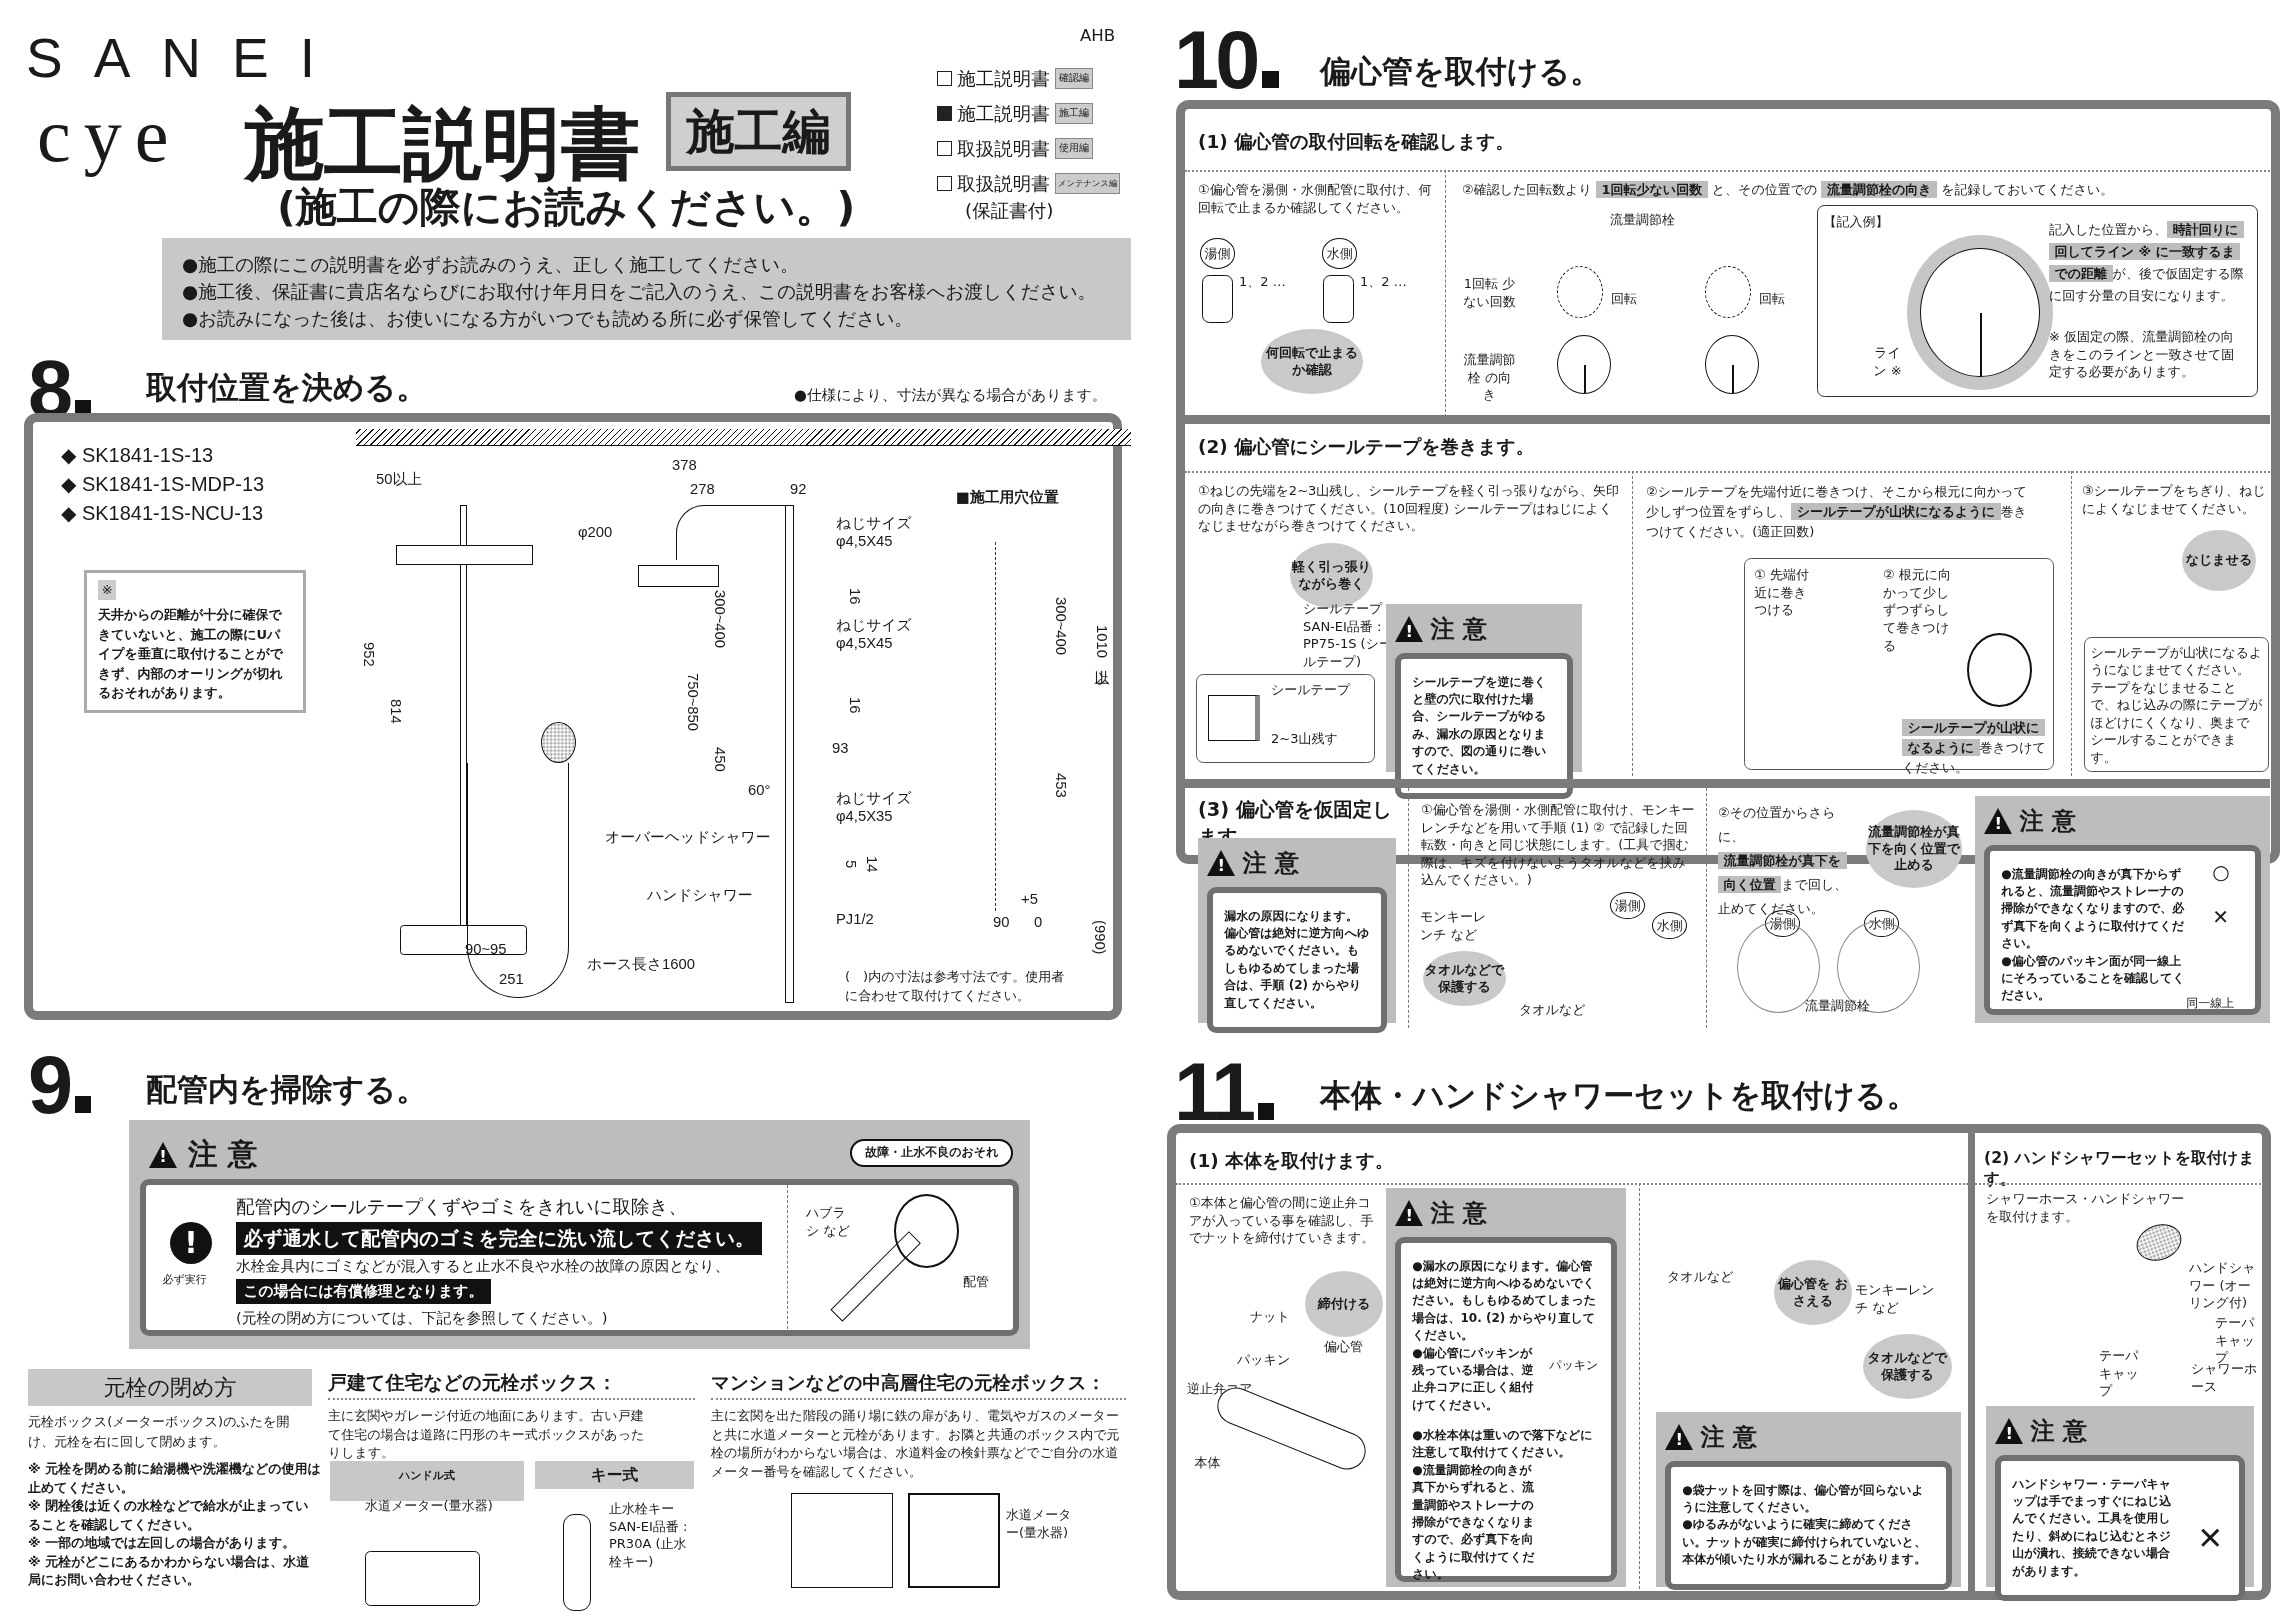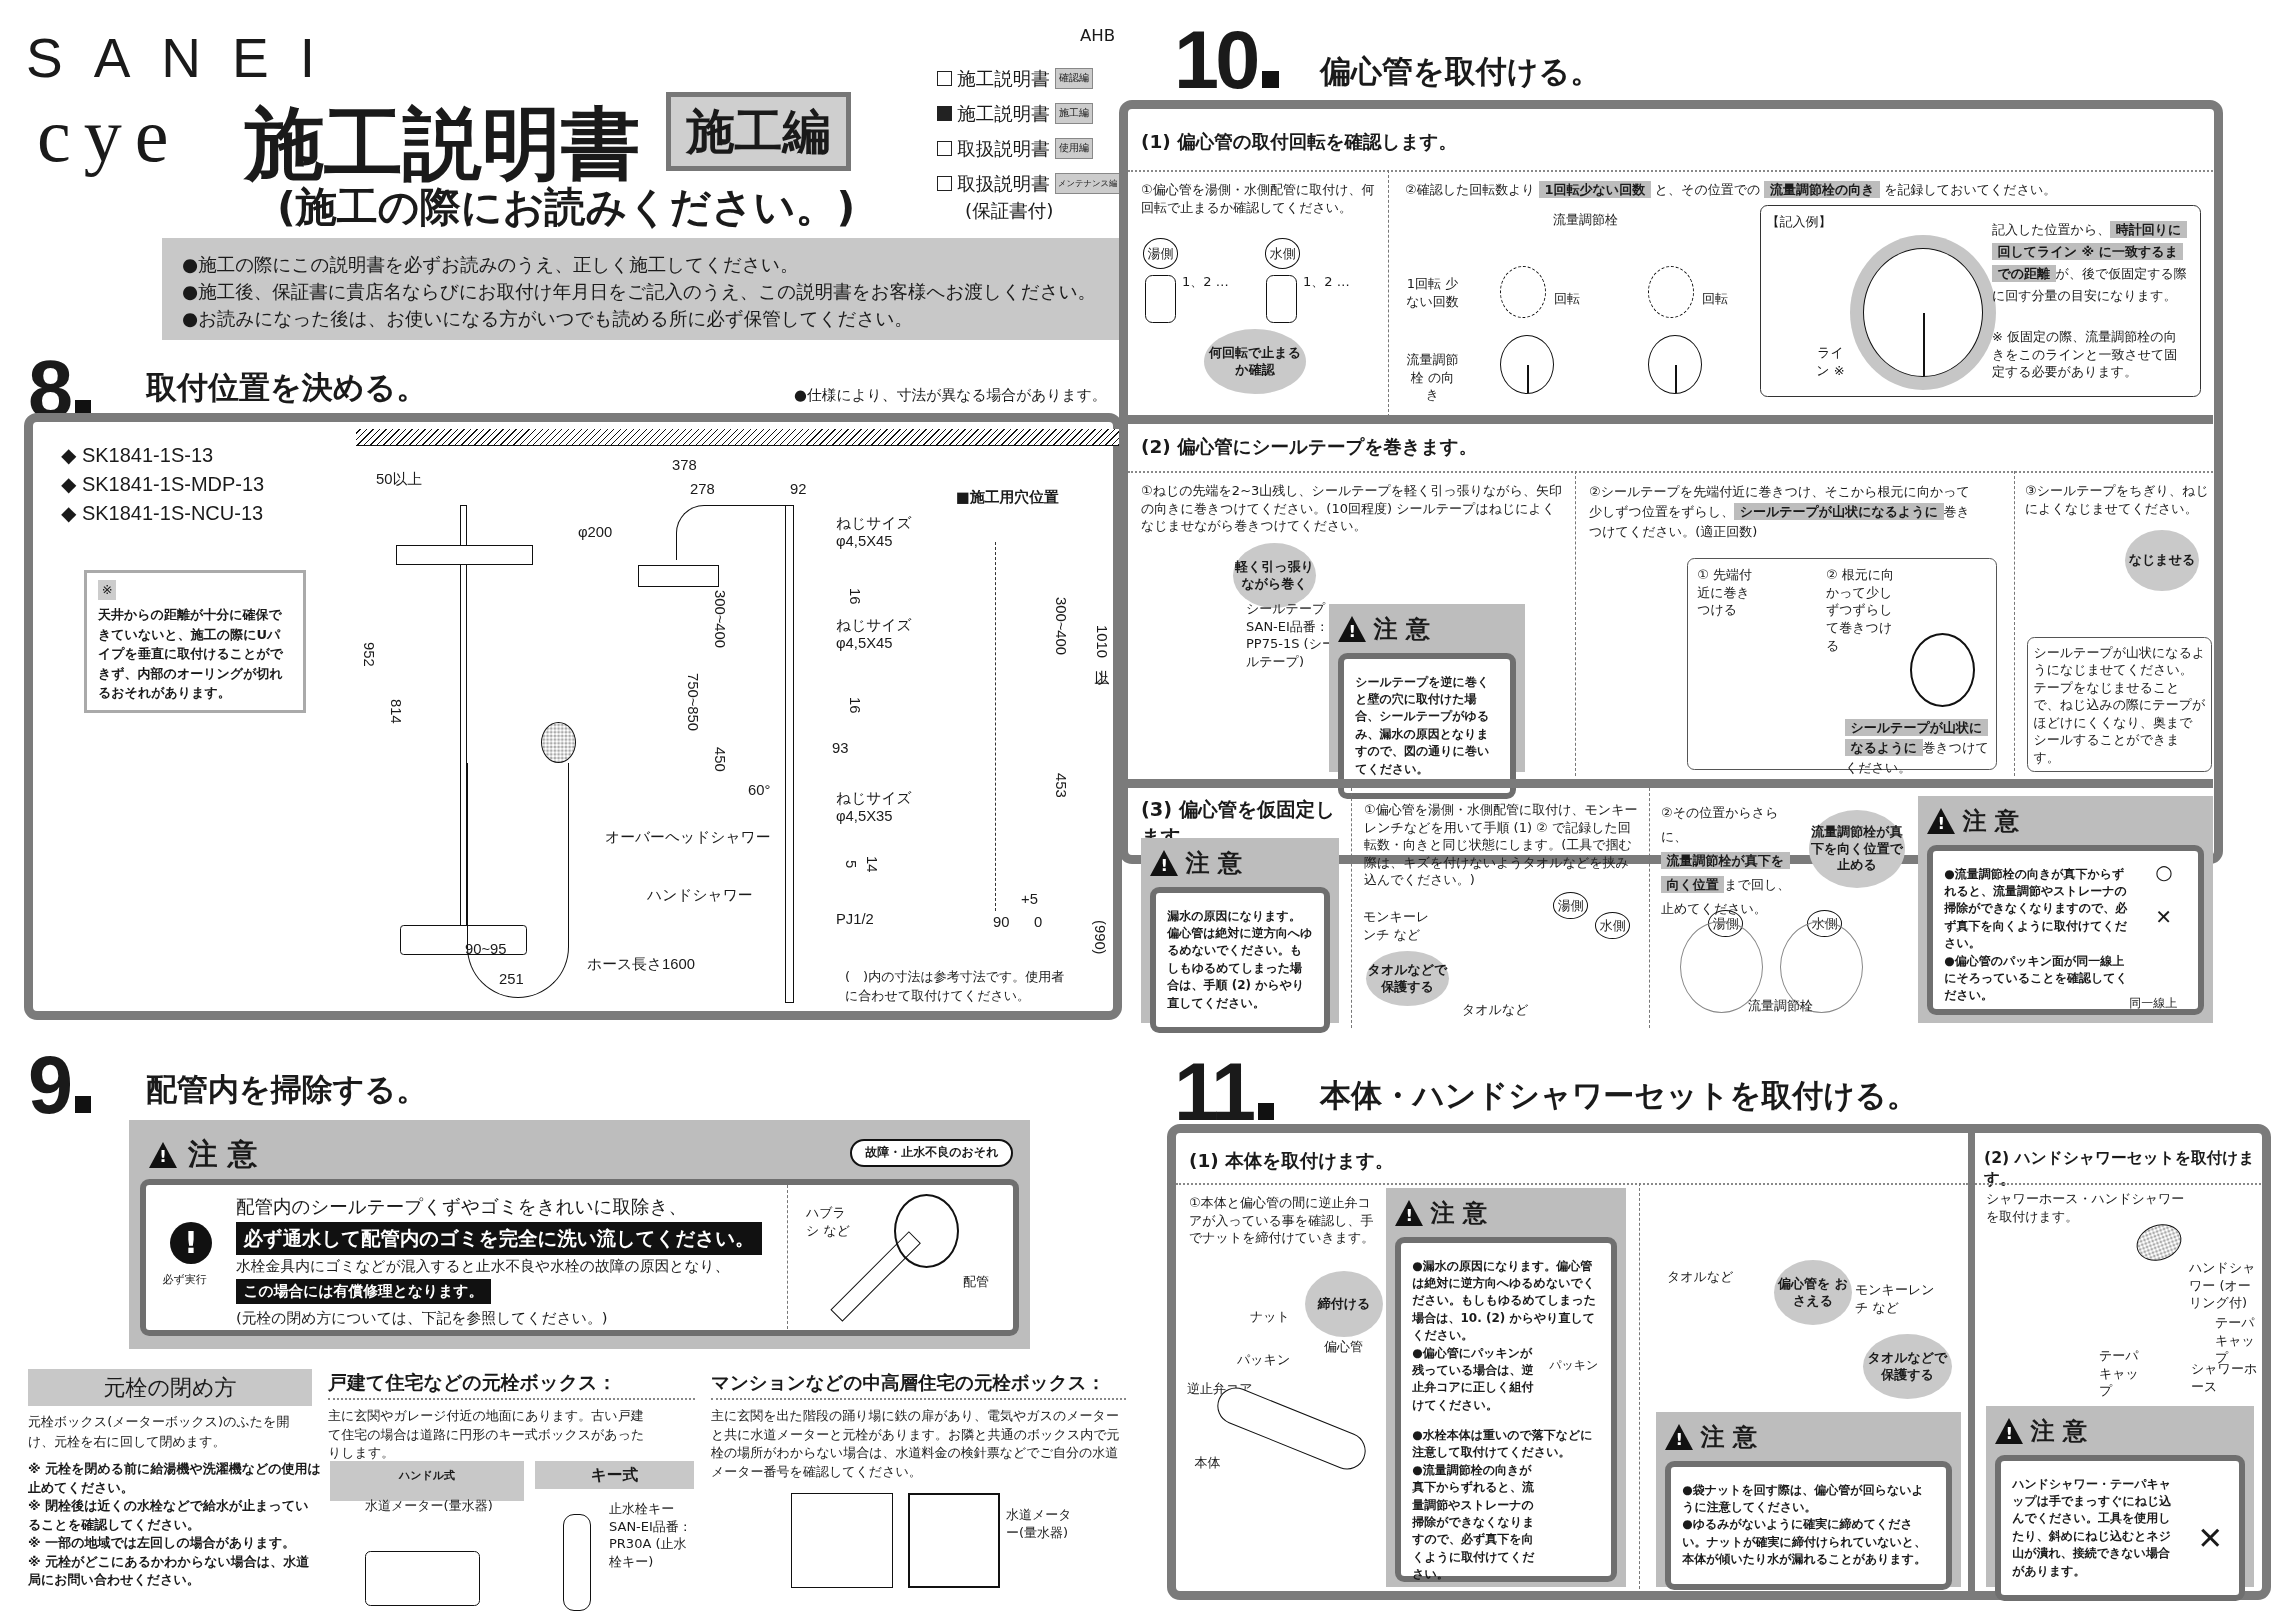--- a/index.html
+++ b/index.html
@@ -182,21 +182,21 @@
 <div class="abs" style="left:711px;top:1370px;font-size:18.5px;font-weight:bold;">マンションなどの中高層住宅の元栓ボックス：</div>
 <div class="dotted-h" style="left:711px;top:1398px;width:415px;"></div>
 <div class="abs" style="left:711px;top:1407px;width:415px;font-size:13px;line-height:18.5px;">主に玄関を出た階段の踊り場に鉄の扉があり、電気やガスのメーターと共に水道メーターと元栓があります。お隣と共通のボックス内で元栓の場所がわからない場合は、水道料金の検針票などでご自分の水道メーター番号を確認してください。</div>
 <div class="abs" style="left:791px;top:1493px;width:102px;height:95px;border:1.8px solid #111;background:#fff;"></div>
 <div class="abs" style="left:908px;top:1493px;width:92px;height:95px;border:2.8px double #111;background:#fff;"></div>
 <div class="abs" style="left:1006px;top:1506px;width:74px;font-size:13px;">水道メーター(量水器)</div>
 
 <div class="sec-num" style="left:1174px;top:20px;"><span>10</span><span class="dot"></span></div>
 <div class="sec-title" style="left:1320px;top:51px;font-size:31px;">偏心管を取付ける。</div>
 
-<div class="frame" style="left:1119px;top:100px;width:1104px;height:764px;">
+<div class="frame" style="left:1176px;top:100px;width:1104px;height:764px;">
 
   <div class="sub-title" style="left:13px;top:20px;">(1) 偏心管の取付回転を確認します。</div>
   <div class="dotted-h" style="left:0;top:61px;width:1085px;"></div>
   <div class="abs small" style="left:13px;top:72px;width:240px;">①偏心管を湯側・水側配管に取付け、何回転で止まるか確認してください。</div>
   <div class="abs small" style="left:14.8px;top:129px;border:1.8px solid #111;border-radius:50%;padding:5.5px 3.7px;">湯側</div>
   <div class="abs small" style="left:137px;top:129px;border:1.8px solid #111;border-radius:50%;padding:5.5px 3.7px;">水側</div>
   <div class="abs" style="left:16.6px;top:166px;width:31px;height:48px;border:1.8px solid #111;border-radius:7.4px;"></div>
   <div class="abs" style="left:138px;top:166px;width:31px;height:48px;border:1.8px solid #111;border-radius:7.4px;"></div>
   <div class="abs small" style="left:54px;top:164px;">1、2 …</div>
   <div class="abs small" style="left:175px;top:164px;">1、2 …</div>
@@ -228,20 +228,25 @@
     <div class="abs small" style="left:231px;top:122px;width:194px;">※ 仮固定の際、流量調節栓の向きをこのラインと一致させて固定する必要があります。</div>
   </div>
 
   <div class="abs" style="left:0;top:306px;width:1085px;height:9.2px;background:#7b7b7b;"></div>
 
   <div class="sub-title" style="left:13px;top:325px;">(2) 偏心管にシールテープを巻きます。</div>
   <div class="dotted-h" style="left:0;top:362px;width:1085px;"></div>
   <div class="abs small" style="left:13px;top:373px;width:425px;">①ねじの先端を2~3山残し、シールテープを軽く引っ張りながら、矢印の向きに巻きつけてください。(10回程度) シールテープはねじによくなじませながら巻きつけてください。</div>
   <div class="cloud" style="left:105px;top:434px;width:83px;height:65px;">軽く引っ張り ながら巻く</div>
   <div class="abs small" style="left:118px;top:491px;width:92px;">シールテープ SAN-EI品番：PP75-1S (シールテープ)</div>
+  <div class="abs" style="left:11px;top:565px;width:179px;height:89px;border:1.8px solid #555;border-radius:7.4px;background:#fff;">
+    <div class="abs small" style="left:74px;top:5.5px;">シールテープ</div>
+    <div class="abs" style="left:11px;top:20px;width:52px;height:46px;border:1.8px solid #111;border-right:5.5px solid #888;"></div>
+    <div class="abs small" style="left:74px;top:55px;">2~3山残す</div>
+  </div>
   <div class="caution" style="left:201px;top:495px;width:196px;height:168px;">
     <div class="head">
         <span class="warn-tri"></span>
         <span>注 意</span>
       </div>
     <div class="body" style="font-size:12px;">シールテープを逆に巻くと壁の穴に取付けた場合、シールテープがゆるみ、漏水の原因となりますので、図の通りに巻いてください。</div>
   </div>
   <div class="dashed-v" style="left:447px;top:362px;height:305px;"></div>
 
   <div class="abs small" style="left:461px;top:373px;width:388px;line-height:20px;">

